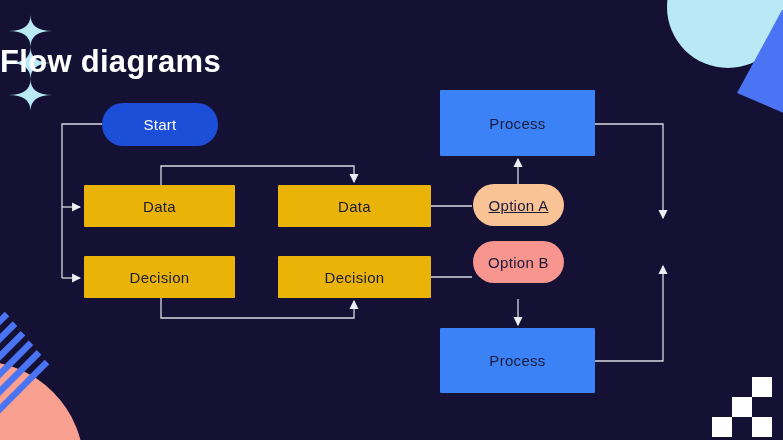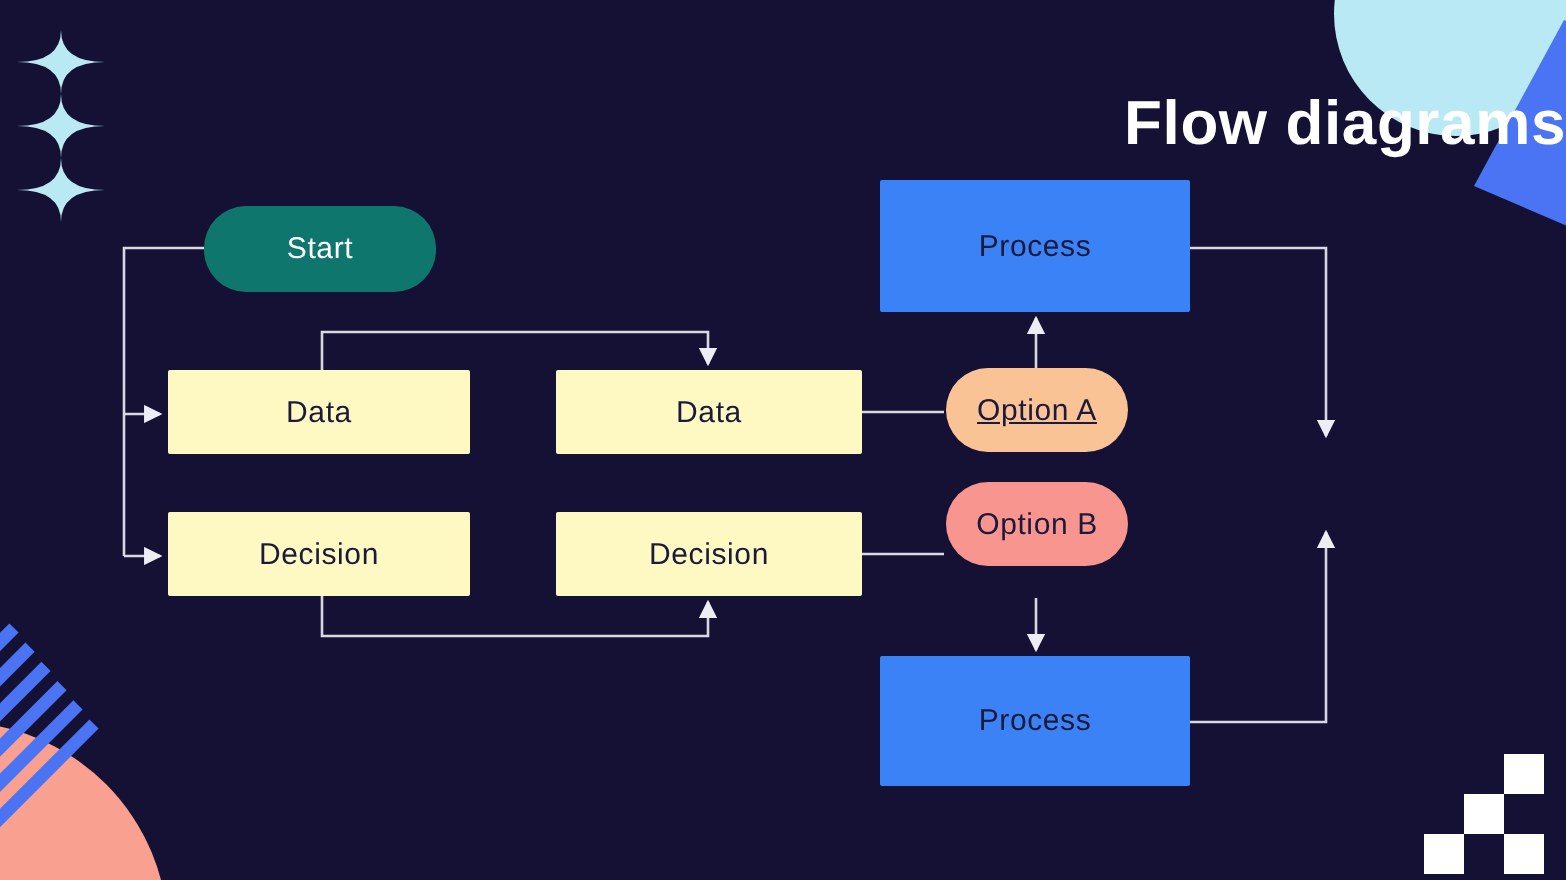--- a/index.html
+++ b/index.html
@@ -6,33 +6,33 @@
   .slide{
     position:relative;
     width:783px;height:440px;
     background:#141134;
     overflow:hidden;
     font-family:"Liberation Sans","DejaVu Sans",sans-serif;
   }
   svg.layer{position:absolute;left:0;top:0;width:783px;height:440px;display:block;}
   .title{
     position:absolute;left:0;top:44px;width:783px;
-    text-align:right;color:#ffffff;
+    text-align:left;color:#ffffff;
     font-size:31px;font-weight:700;letter-spacing:.3px;
     margin:0;
   }
   .node{
     position:absolute;display:flex;align-items:center;justify-content:center;
     font-size:15px;letter-spacing:.3px;color:#1c1a3a;
     box-sizing:border-box;
   }
   .pill{border-radius:21px;}
   .rect{border-radius:1px;}
-  .blue-pill{background:#0f766e;color:#ffffff;}
-  .cyan-rect{background:#fef9c3;}
+  .blue-pill{background:#1d4ed8;color:#ffffff;}
+  .cyan-rect{background:#eab308;}
   .white-rect{background:#3b82f6;}
   .peach-pill{background:#f9c396;}
   .salmon-pill{background:#f8958e;}
 
   #node-start{left:102px;top:103px;width:116px;height:43px;}
   #node-data-left{left:84px;top:185px;width:151px;height:42px;}
   #node-data-right{left:278px;top:185px;width:153px;height:42px;}
   #node-decision-left{left:84px;top:256px;width:151px;height:42px;}
   #node-decision-right{left:278px;top:256px;width:153px;height:42px;}
   #node-option-a{left:473px;top:184px;width:91px;height:42px;text-decoration:underline;}

